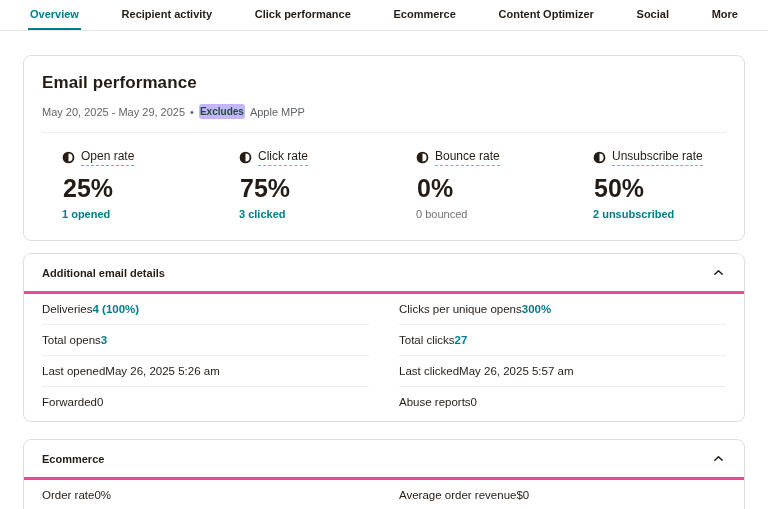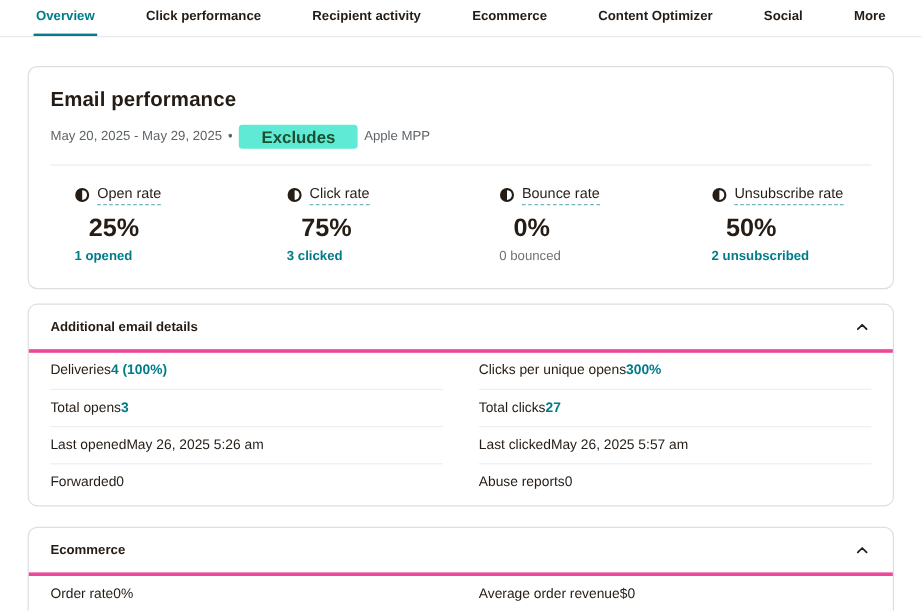--- a/index.html
+++ b/index.html
@@ -49,44 +49,44 @@
   .perf-title { font-size: 17px; font-weight: bold; letter-spacing: .1px; }
   .perf-sub {
     margin-top: 11px;
     font-size: 11px;
     color: #5f6468;
     display: flex;
     align-items: center;
     gap: 5px;
   }
   .badge {
-    background: #5eead4;
+    background: #c4b5fd;
     color: #1d4f33;
     font-weight: bold;
-    font-size: 14px;
-    padding: 2px 19px;
+    font-size: 10px;
+    padding: 2px 1px;
     border-radius: 3px;
   }
   .perf-divider { border: none; border-top: 1px solid #e9ebee; margin: 0 18px; }
   .metrics {
     display: flex;
     padding: 16px 18px 20px 38px;
     gap: 44px;
   }
   .metric { flex: 1; }
   .metric-top { display: flex; align-items: center; gap: 6px; }
   .mpp-icon { width: 13px; height: 13px; display: inline-flex; flex: none; }
   .metric-label {
     font-size: 12px;
     color: #241c15;
     border-bottom: 1.5px dashed #6fb6c0;
     padding-bottom: 2px;
     cursor: pointer;
   }
-  .metric-value { font-size: 21px; font-weight: bold; margin: 8px 12px 5px; }
+  .metric-value { font-size: 25px; font-weight: bold; margin: 8px 1px 5px; }
   .metric-link { font-size: 11px; font-weight: bold; color: #007c89; cursor: pointer; }
   .metric-link.muted { color: #6f7377; cursor: default; font-weight: normal; }
 
   
   .card-header {
     display: flex;
     justify-content: space-between;
     align-items: center;
     padding: 11px 18px;
     border-bottom: 3px solid #ec4899;
@@ -106,22 +106,22 @@
   .col .row:last-child { border-bottom: none; }
   .row-label { color: #241c15; }
   .row-value { color: #241c15; text-align: right; }
   .row-value.teal { color: #007c89; font-weight: bold; cursor: pointer; }
 </style>
 </head>
 <body>
 
 <nav class="tabbar">
   <div class="tab active">Overview</div>
+  <div class="tab">Recipient activity</div>
   <div class="tab">Click performance</div>
-  <div class="tab">Recipient activity</div>
   <div class="tab">Ecommerce</div>
   <div class="tab">Content Optimizer</div>
   <div class="tab">Social</div>
   <div class="tab">More</div>
 </nav>
 
 <main class="content">
 
   <section class="card">
     <div class="perf-head">

